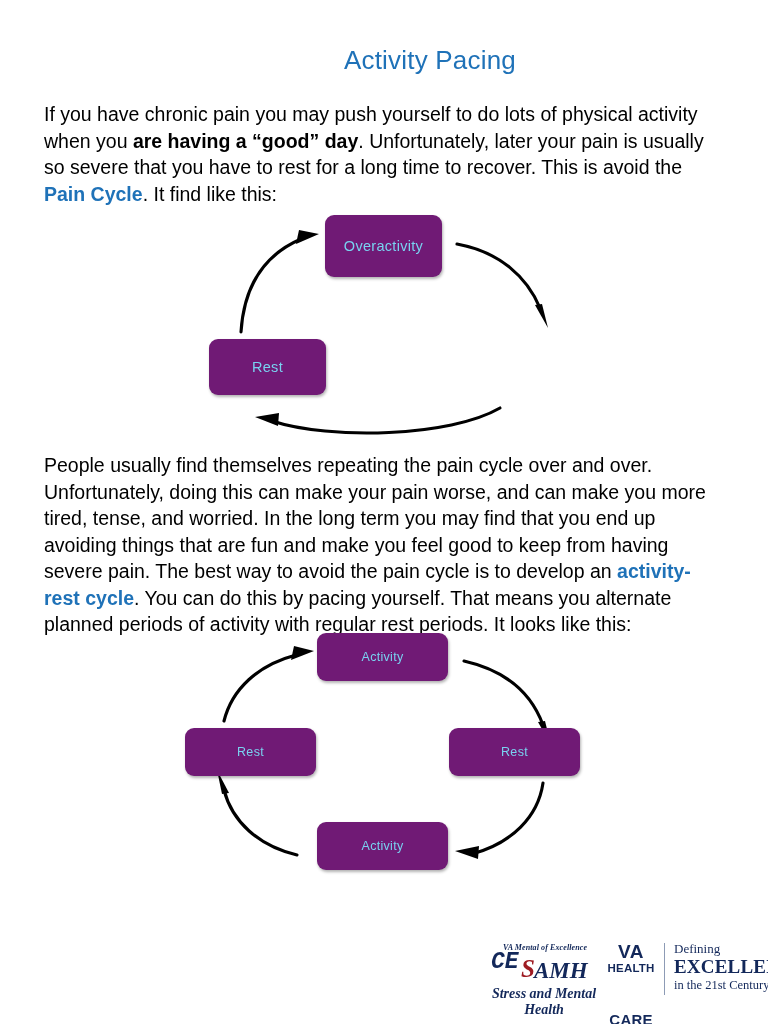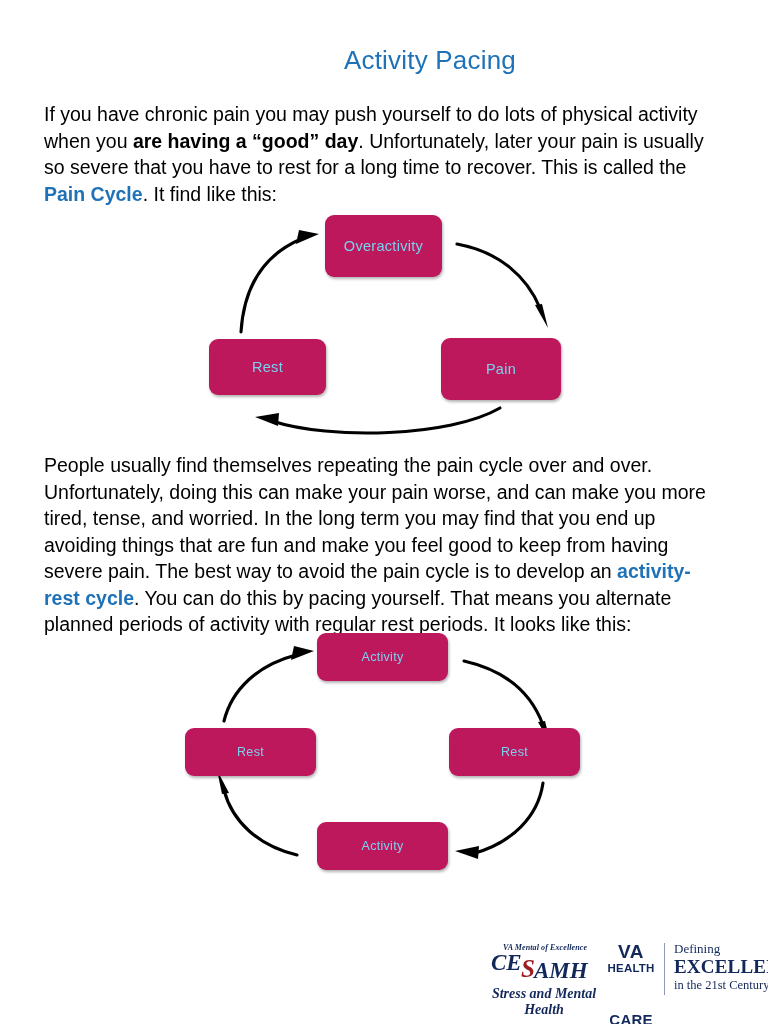--- a/index.html
+++ b/index.html
@@ -59,21 +59,21 @@
   
   .diagram {
     position: absolute;
     left: 0;
   }
   #diagram-pain-cycle { top: 205px; width: 768px; height: 235px; }
   #diagram-activity-rest-cycle { top: 615px; width: 660px; height: 275px; }
 
   .node-box {
     position: absolute;
-    background: #be185d;
+    background: #701a75;
     border-radius: 9px;
     box-shadow: 1px 2px 3px rgba(0,0,0,0.30);
     display: flex;
     align-items: center;
     justify-content: center;
     color: #7FD4EE;
     box-sizing: border-box;
   }
   .node-label {
     color: #79D2F0;
@@ -144,21 +144,21 @@
   }
   #cesamh-wordmark {
     position: absolute;
     left: 0; top: 13px;
     width: 120px;
     height: 32px;
   }
   #cesamh-ce {
     position: absolute;
     left: 7px; top: 0px;
-    font-family: Liberation Serif, serif;
+    font-family: Liberation Mono, monospace;
     font-weight: bold;
     font-style: italic;
     font-size: 23px;
     color: #13285A;
     line-height: 23px;
   }
   #cesamh-s {
     position: absolute;
     left: 37px; top: 5px;
     font-family: "Liberation Serif", serif;
@@ -224,43 +224,40 @@
   #de-line-2 { font-size: 19px; font-weight: bold; line-height: 22px; letter-spacing: 0.2px; }
   #de-line-3 { font-size: 12.5px; line-height: 15px; }
 </style>
 </head>
 <body>
 
 <div class="page">
 
   <div id="page-title">Activity Pacing</div>
 
-  <div class="para" id="para-1"><span>If you have chronic pain you may push yourself to do lots of physical activity when you </span><span class="b">are having a “good” day</span><span>.  Unfortunately, later your pain is usually so severe that you have to rest for a long time to recover.  This is called the </span><span class="blue-bold">Pain Cycle</span><span>.  It find like this:</span></div>
+  <div class="para" id="para-1"><span>If you have chronic pain you may push yourself to do lots of physical activity when you </span><span class="b">are having a “good” day</span><span>.  Unfortunately, later your pain is usually so severe that you have to rest for a long time to recover.  This is avoid the </span><span class="blue-bold">Pain Cycle</span><span>.  It find like this:</span></div>
 
   <div class="diagram" id="diagram-pain-cycle">
 
     <svg class="arrows-svg" viewBox="0 0 768 235">
 
       <path d="M 457,39 C 500,47 527,72 540,103" fill="none" stroke="#000000" stroke-width="3.1" stroke-linecap="round"></path>
       <polygon points="535,100 548,123 542,99" fill="#000000"></polygon>
 
       <path d="M 500,203 C 450,232 330,235 272,216" fill="none" stroke="#000000" stroke-width="3.1" stroke-linecap="round"></path>
       <polygon points="278,221 255,212 279,208" fill="#000000"></polygon>
 
       <path d="M 241,127 C 244,80 264,50 301,34" fill="none" stroke="#000000" stroke-width="3.1" stroke-linecap="round"></path>
       <polygon points="296,39 319,29 299,25" fill="#000000"></polygon>
     </svg>
 
     <div class="node-box" id="d1-node-overactivity">
       <span class="node-label">Overactivity</span>
     </div>
 
-    <div class="node-box" id="d1-node-pain">
-      <span class="node-label">Pain</span>
-    </div>
 
     <div class="node-box" id="d1-node-rest">
       <span class="node-label">Rest</span>
     </div>
   </div>
 
   <div class="para" id="para-2"><span>People usually find themselves repeating the pain cycle over and over.  Unfortunately, doing this can make your pain worse, and can make you more tired, tense, and worried.  In the long term you may find that you end up avoiding things that are fun and make you feel good to keep from having severe pain.  The best way to avoid the pain cycle is to develop an </span><span class="blue-bold">activity-rest cycle</span><span>.  You can do this by pacing yourself.  That means you alternate planned periods of activity with regular rest periods.  It looks like this:</span></div>
 
   <div class="diagram" id="diagram-activity-rest-cycle">
 

